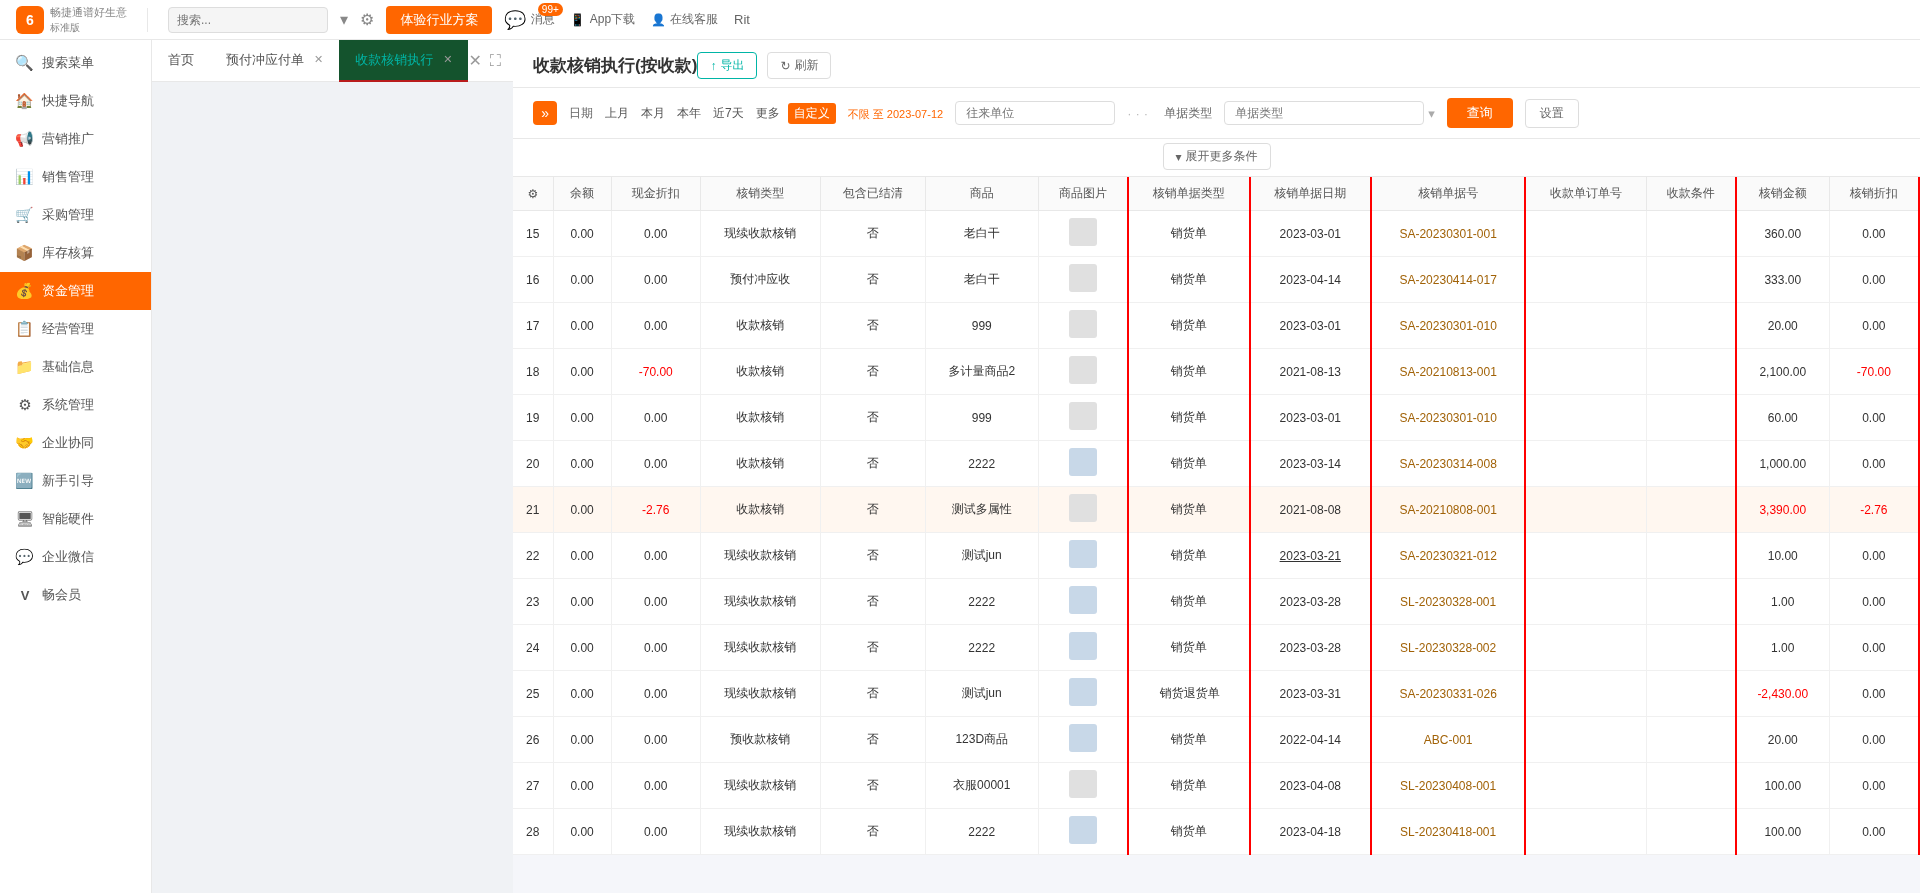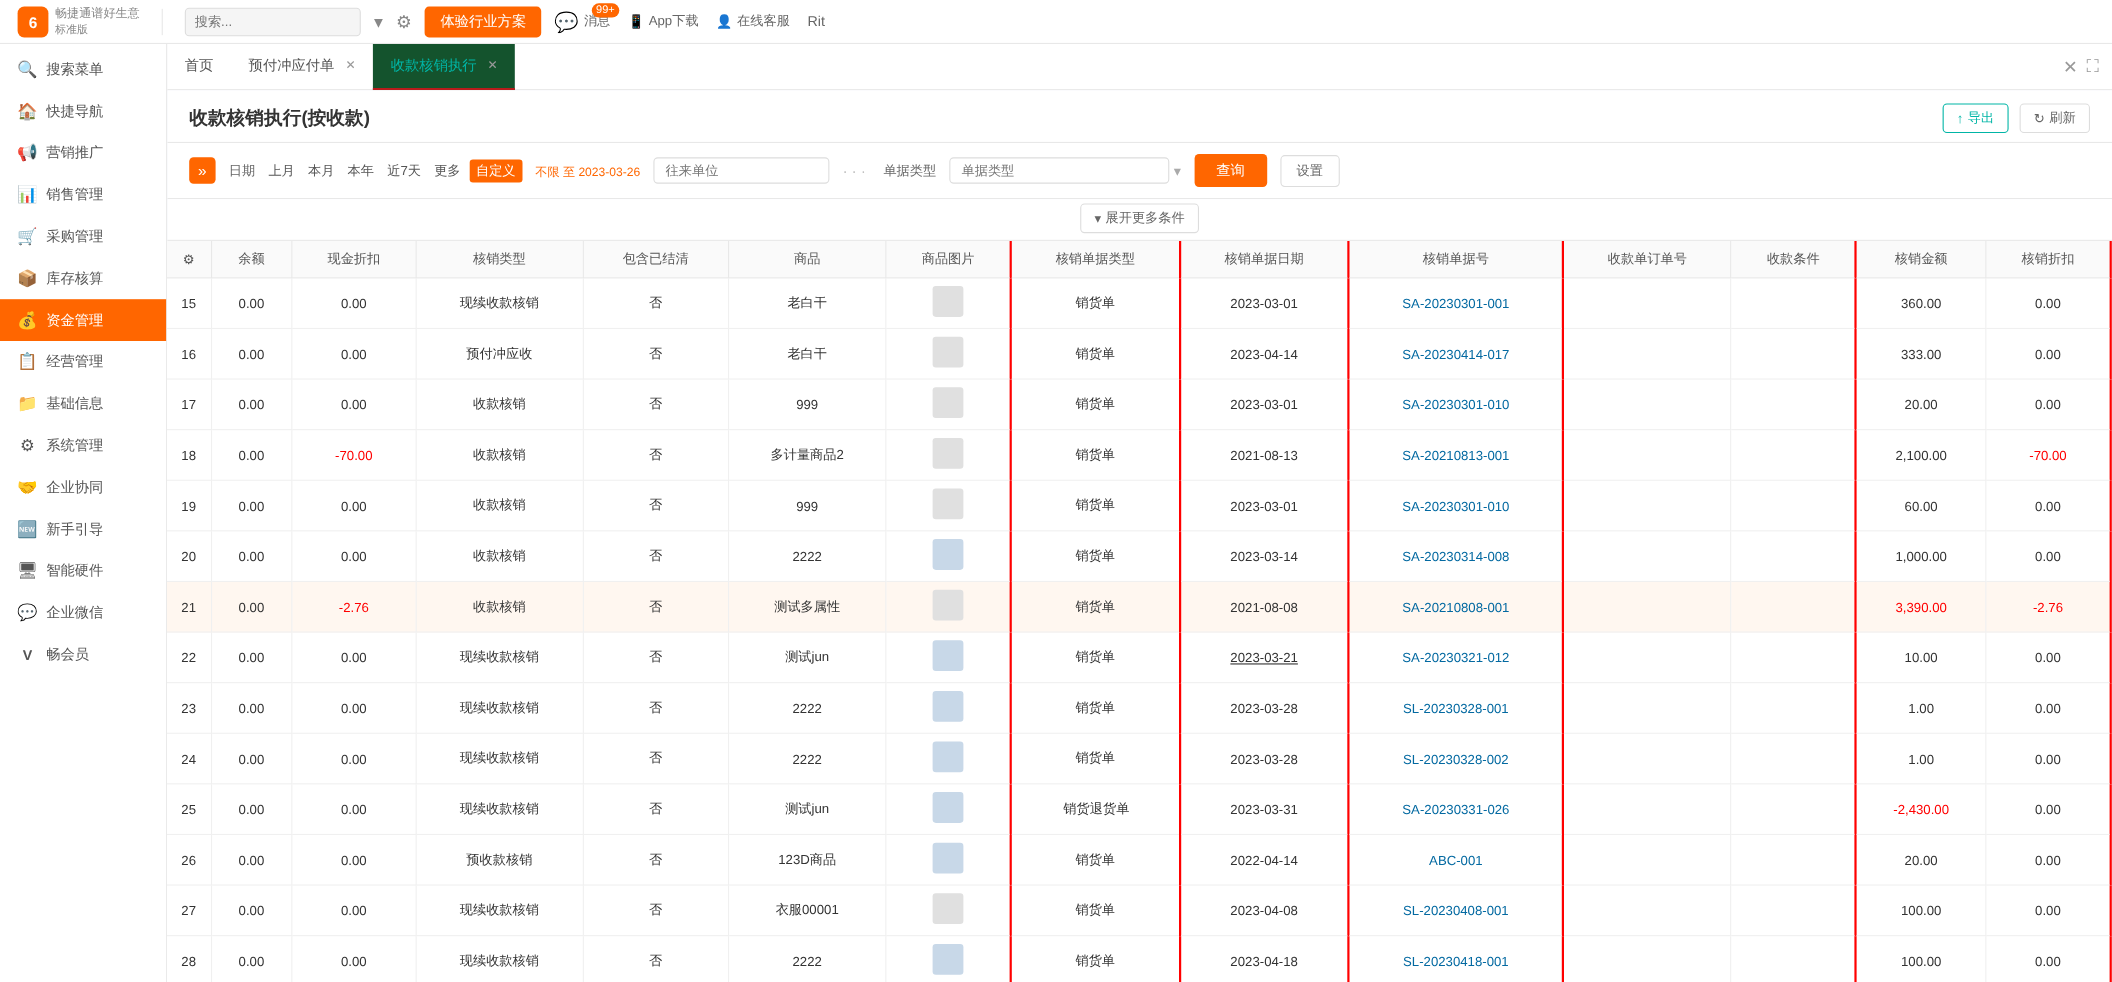--- a/index.html
+++ b/index.html
@@ -18,34 +18,34 @@
     
     .main-layout { display: flex; flex: 1; overflow: hidden; }
 
     
     .sidebar { width: 152px; background: #fff; border-right: 1px solid #e8e8e8; display: flex; flex-direction: column; padding-top: 4px; }
     .sidebar-item { display: flex; align-items: center; gap: 8px; padding: 10px 16px; cursor: pointer; color: #555; font-size: 13px; }
     .sidebar-item.active { background: #f60; color: #fff; border-radius: 0; }
     .sidebar-icon { width: 18px; height: 18px; display: flex; align-items: center; justify-content: center; font-size: 15px; }
 
     
-    .content-area { flex: 1; display: flex; flex-direction: column; overflow: hidden; }
+    .content-area { flex: 1; display: flex; overflow: hidden; }
 
     
     .tab-bar { height: 42px; background: #fff; border-bottom: 1px solid #e8e8e8; display: flex; align-items: center; padding: 0 0 0 0; }
     .tab { display: flex; align-items: center; height: 42px; padding: 0 16px; font-size: 13px; cursor: pointer; border-bottom: 2px solid transparent; color: #555; gap: 6px; }
     .tab.active { background: #14532d; color: #00b5a6; border-bottom: 2px solid #b91c1c; }
     .tab-home { color: #555; }
     .tab-close { font-size: 11px; color: #999; cursor: pointer; margin-left: 4px; }
     .tab-bar-actions { margin-left: auto; display: flex; align-items: center; gap: 8px; padding-right: 12px; }
     .tab-action-btn { background: none; border: none; cursor: pointer; color: #999; font-size: 16px; }
 
     
     .page-content { flex: 1; overflow: hidden; display: flex; flex-direction: column; padding: 0; background: #f5f6fa; }
-    .page-header { background: #fff; padding: 12px 20px 8px; border-bottom: 1px solid #e8e8e8; display: flex; align-items: center; justify-content: space-between; }
+    .page-header { background: #fff; padding: 12px 20px 8px; border-bottom: 1px solid #e8e8e8; display: flex; align-items: center; }
     .page-title { font-size: 17px; font-weight: bold; color: #333; }
     .page-header-actions { display: flex; gap: 10px; }
     .btn-export { border: 1px solid #00b5a6; color: #00b5a6; background: #fff; border-radius: 4px; padding: 4px 12px; font-size: 12px; cursor: pointer; display: flex; align-items: center; gap: 4px; }
     .btn-refresh { border: 1px solid #ddd; color: #666; background: #fff; border-radius: 4px; padding: 4px 12px; font-size: 12px; cursor: pointer; display: flex; align-items: center; gap: 4px; }
 
     
     .filter-bar { background: #fff; padding: 10px 20px; border-bottom: 1px solid #e8e8e8; display: flex; flex-wrap: wrap; align-items: center; gap: 12px; }
     .filter-toggle { width: 24px; height: 24px; background: #f60; color: #fff; border: none; border-radius: 4px; cursor: pointer; display: flex; align-items: center; justify-content: center; font-size: 14px; }
     .filter-group { display: flex; align-items: center; gap: 8px; }
     .filter-label { color: #666; font-size: 12px; }
@@ -58,21 +58,21 @@
     .filter-select { border: 1px solid #ddd; border-radius: 4px; padding: 4px 10px; font-size: 12px; width: 140px; color: #999; }
     .btn-query { background: #f60; color: #fff; border: none; border-radius: 4px; padding: 6px 20px; font-size: 13px; cursor: pointer; }
     .btn-settings { border: 1px solid #ddd; color: #666; background: #fff; border-radius: 4px; padding: 5px 14px; font-size: 12px; cursor: pointer; }
     .expand-btn { background: none; border: 1px solid #ddd; border-radius: 4px; padding: 4px 12px; font-size: 12px; color: #666; cursor: pointer; display: flex; align-items: center; gap: 4px; margin: 0 auto; }
     table { width: 100%; border-collapse: collapse; background: #fff; font-size: 12px; }
     thead tr { background: #fafafa; }
     th { padding: 8px 10px; text-align: center; border-bottom: 1px solid #e8e8e8; border-right: 1px solid #e8e8e8; color: #555; font-weight: 500; white-space: nowrap; }
     td { padding: 7px 10px; text-align: center; border-bottom: 1px solid #f0f0f0; border-right: 1px solid #f0f0f0; color: #333; white-space: nowrap; }
     tr.highlighted td { background: #fff7f0; }
     .text-red { color: #f00; }
-    .text-link { color: #0369a1; cursor: pointer; }
+    .text-link { color: #a16207; cursor: pointer; }
     .img-placeholder { width: 28px; height: 28px; background: #e0e0e0; border-radius: 3px; display: inline-flex; align-items: center; justify-content: center; font-size: 10px; color: #aaa; }
     .img-placeholder.has-img { background: #c8d8e8; }
     .table-wrapper { position: relative; overflow-x: auto; }
   </style>
 </head>
 <body>
 
 <div class="top-bar">
   <div class="top-bar-logo">
     <div class="logo-icon">6</div>
@@ -209,21 +209,21 @@
           <div class="date-quick">
             <button class="date-btn">上月</button>
             <button class="date-btn">本月</button>
             <button class="date-btn">本年</button>
             <button class="date-btn">近7天</button>
             <button class="date-btn">更多</button>
             <button class="date-btn custom">自定义</button>
           </div>
         </div>
         <div style="display:flex;flex-direction:column;justify-content:center;font-size:11px;">
-          <span class="date-range">不限 至 2023-03-26</span>
+          <span class="date-range">不限 至 2023-07-12</span>
         </div>
         <input class="filter-input" type="text" placeholder="往来单位" style="">
         <span class="filter-dots">···</span>
         <span class="filter-label">单据类型</span>
         <div style="display:flex;align-items:center;gap:4px;">
           <input class="filter-select" type="text" placeholder="单据类型" style="width: 200px;">
           <span style="color:#aaa;cursor:pointer;">▾</span>
         </div>
         <button class="btn-query">查询</button>
         <button class="btn-settings">设置</button>

